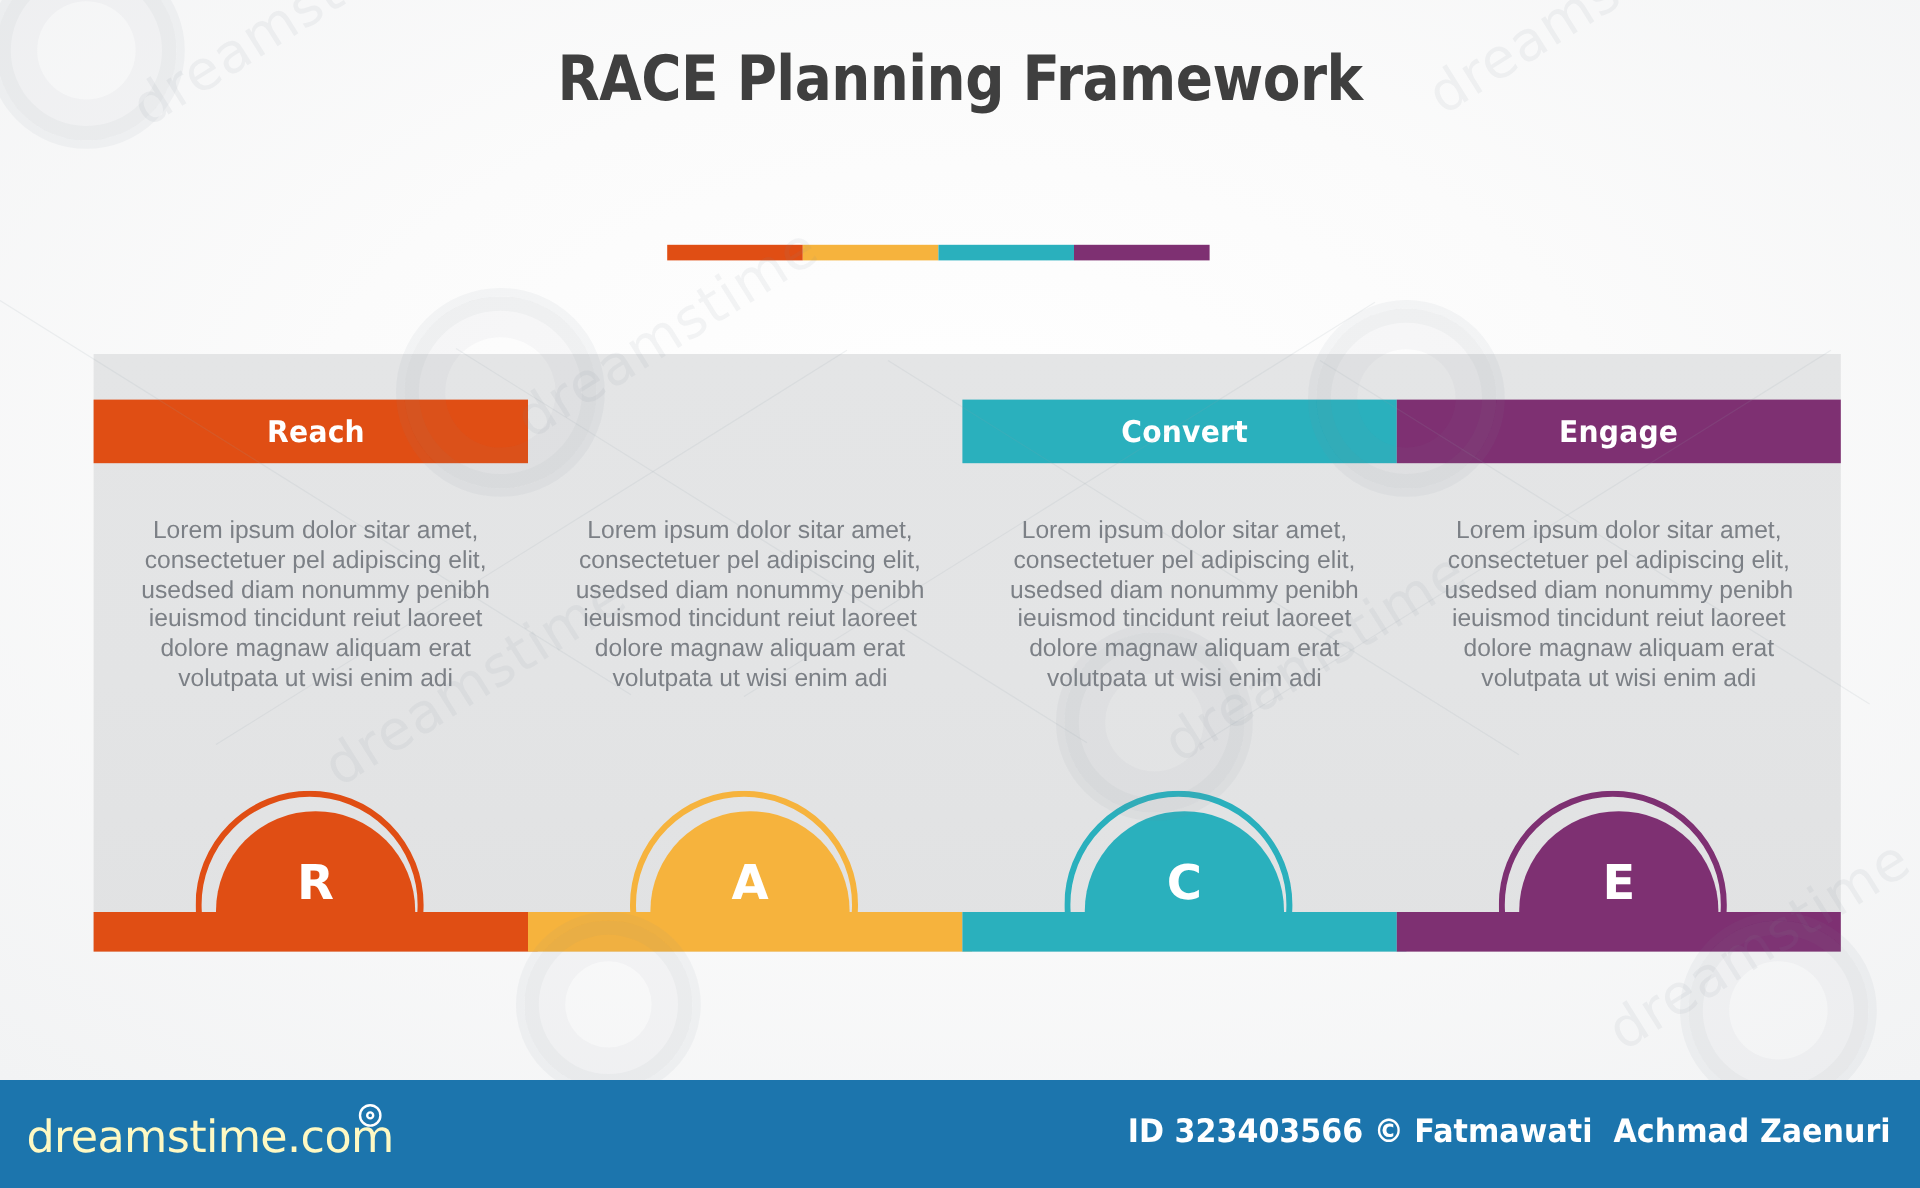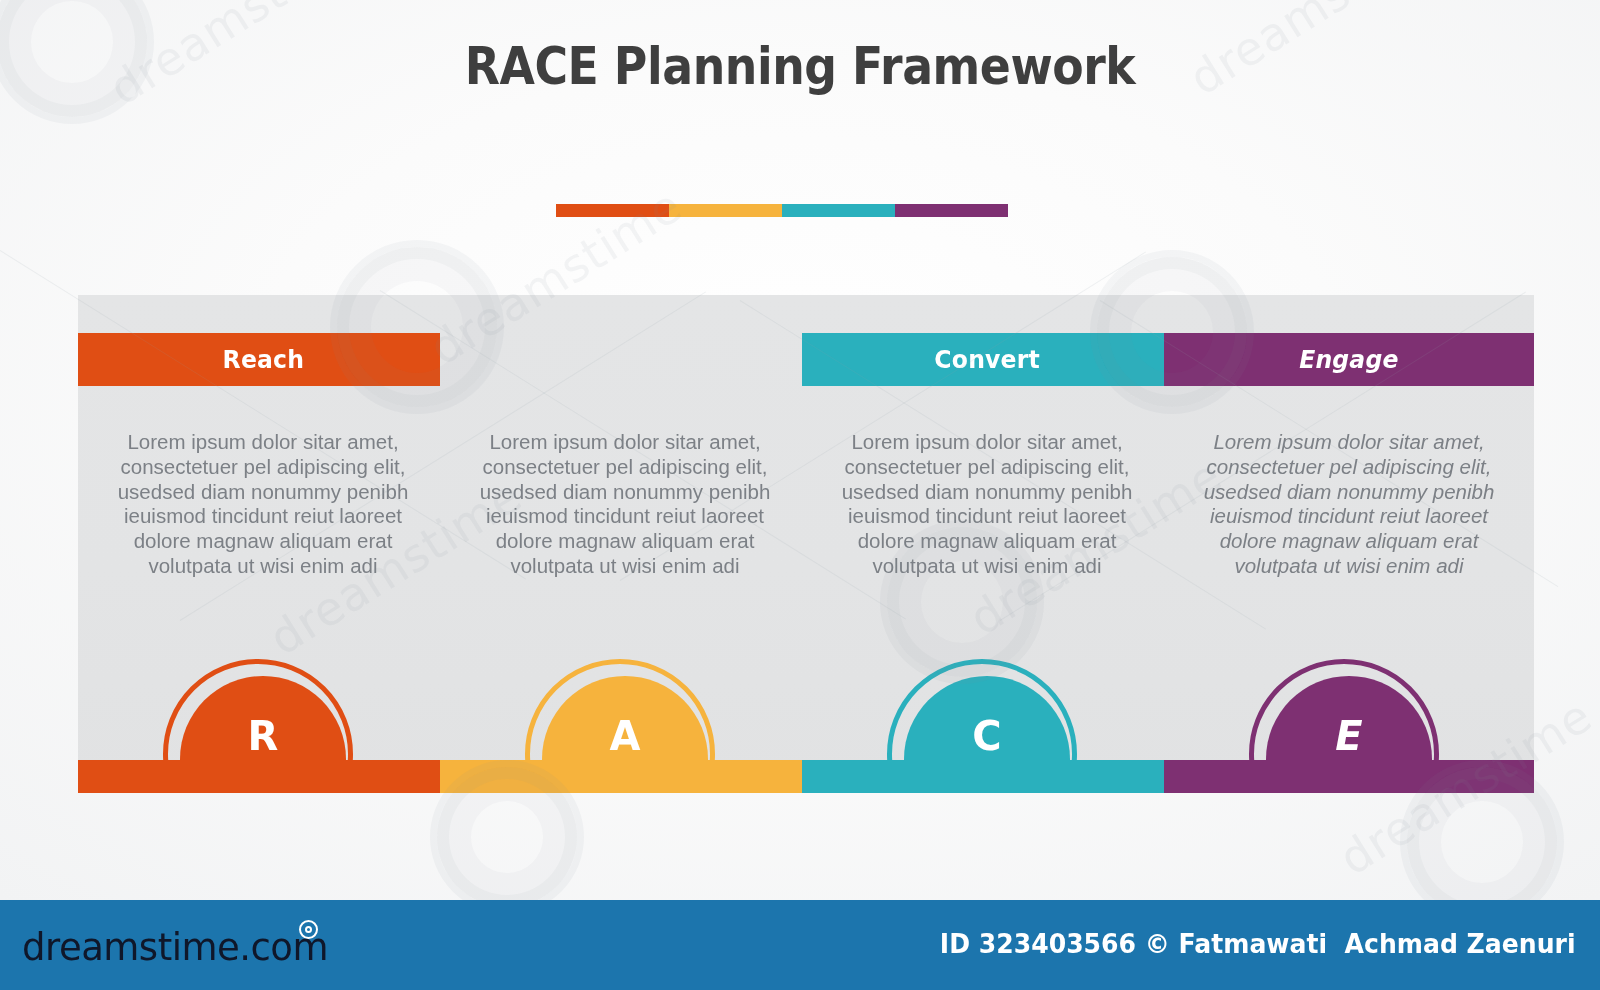--- a/index.html
+++ b/index.html
@@ -202,21 +202,21 @@
     bottom: 0;
     width: 1600px;
     height: 90px;
     background: #1c75ad;
     z-index: 60;
   }
   .brand {
     position: absolute;
     left: 22px;
     top: 26px;
-    color: #0f172a;
+    color: #fef9c3;
     font-family: "DejaVu Sans", sans-serif;
     font-size: 37px;
     letter-spacing: -0.5px;
     font-weight: 500;
   }
   .brand-spiral {
     position: absolute;
     left: 299px;
     top: 20px;
     width: 19px;
@@ -298,21 +298,21 @@
       </div>
       <div class="card-text">Lorem ipsum dolor sitar amet, consectetuer pel adipiscing elit, usedsed diam nonummy penibh ieuismod tincidunt reiut laoreet dolore magnaw aliquam erat volutpata ut wisi enim adi</div>
       <div class="badge" style="color: rgb(42, 176, 189);">
         <span class="badge-ring"></span>
         <span class="badge-fill"></span>
         <span class="badge-letter">C</span>
       </div>
       <div class="card-footbar" style="background: rgb(42, 176, 189);"></div>
     </div>
 
-    <div class="card" style="left:1086px;font-style:italic;">
+    <div class="card" style="left:1086px;">
       <div class="card-body"></div>
       <div class="card-header" style="background: rgb(126, 48, 114);">
         <span class="card-header-label">Engage</span>
       </div>
       <div class="card-text">Lorem ipsum dolor sitar amet, consectetuer pel adipiscing elit, usedsed diam nonummy penibh ieuismod tincidunt reiut laoreet dolore magnaw aliquam erat volutpata ut wisi enim adi</div>
       <div class="badge" style="color: rgb(126, 48, 114);">
         <span class="badge-ring"></span>
         <span class="badge-fill"></span>
         <span class="badge-letter">E</span>
       </div>

